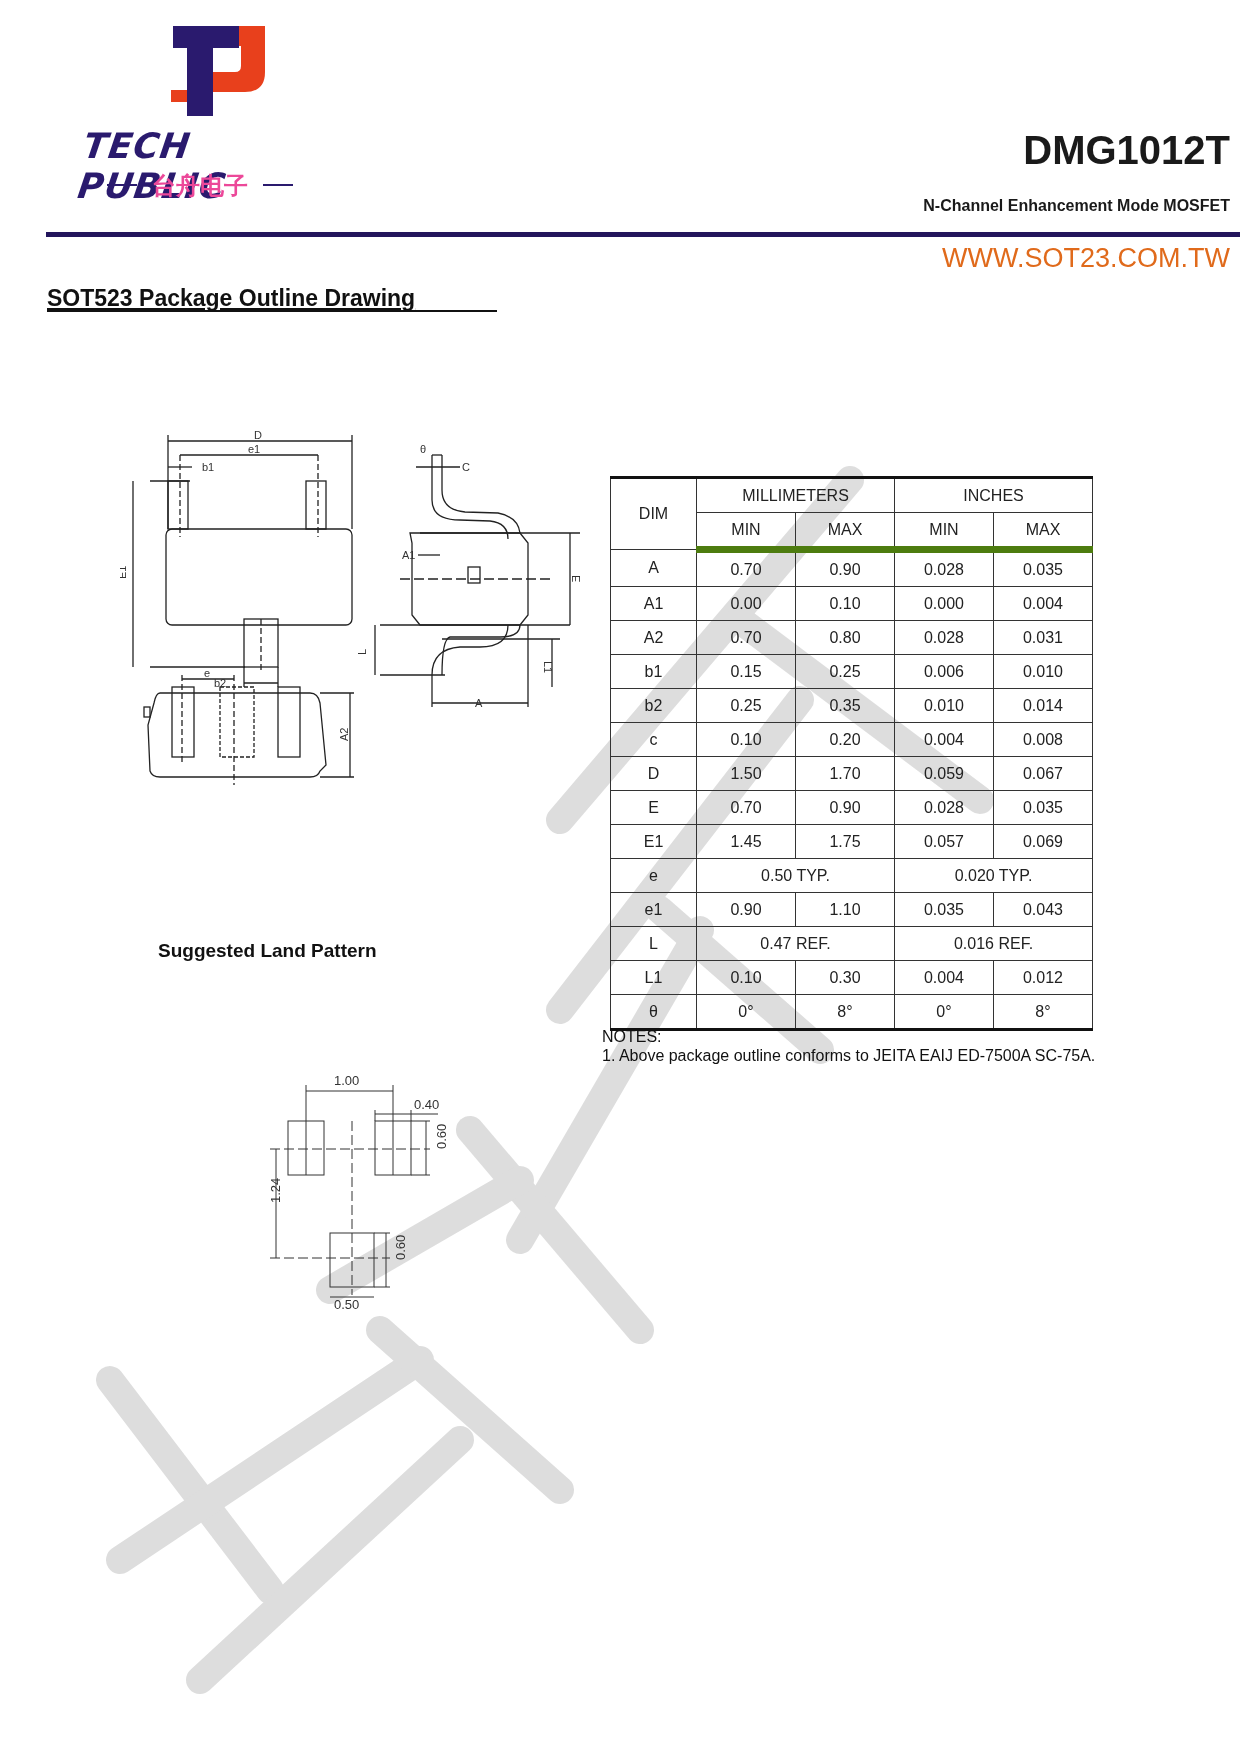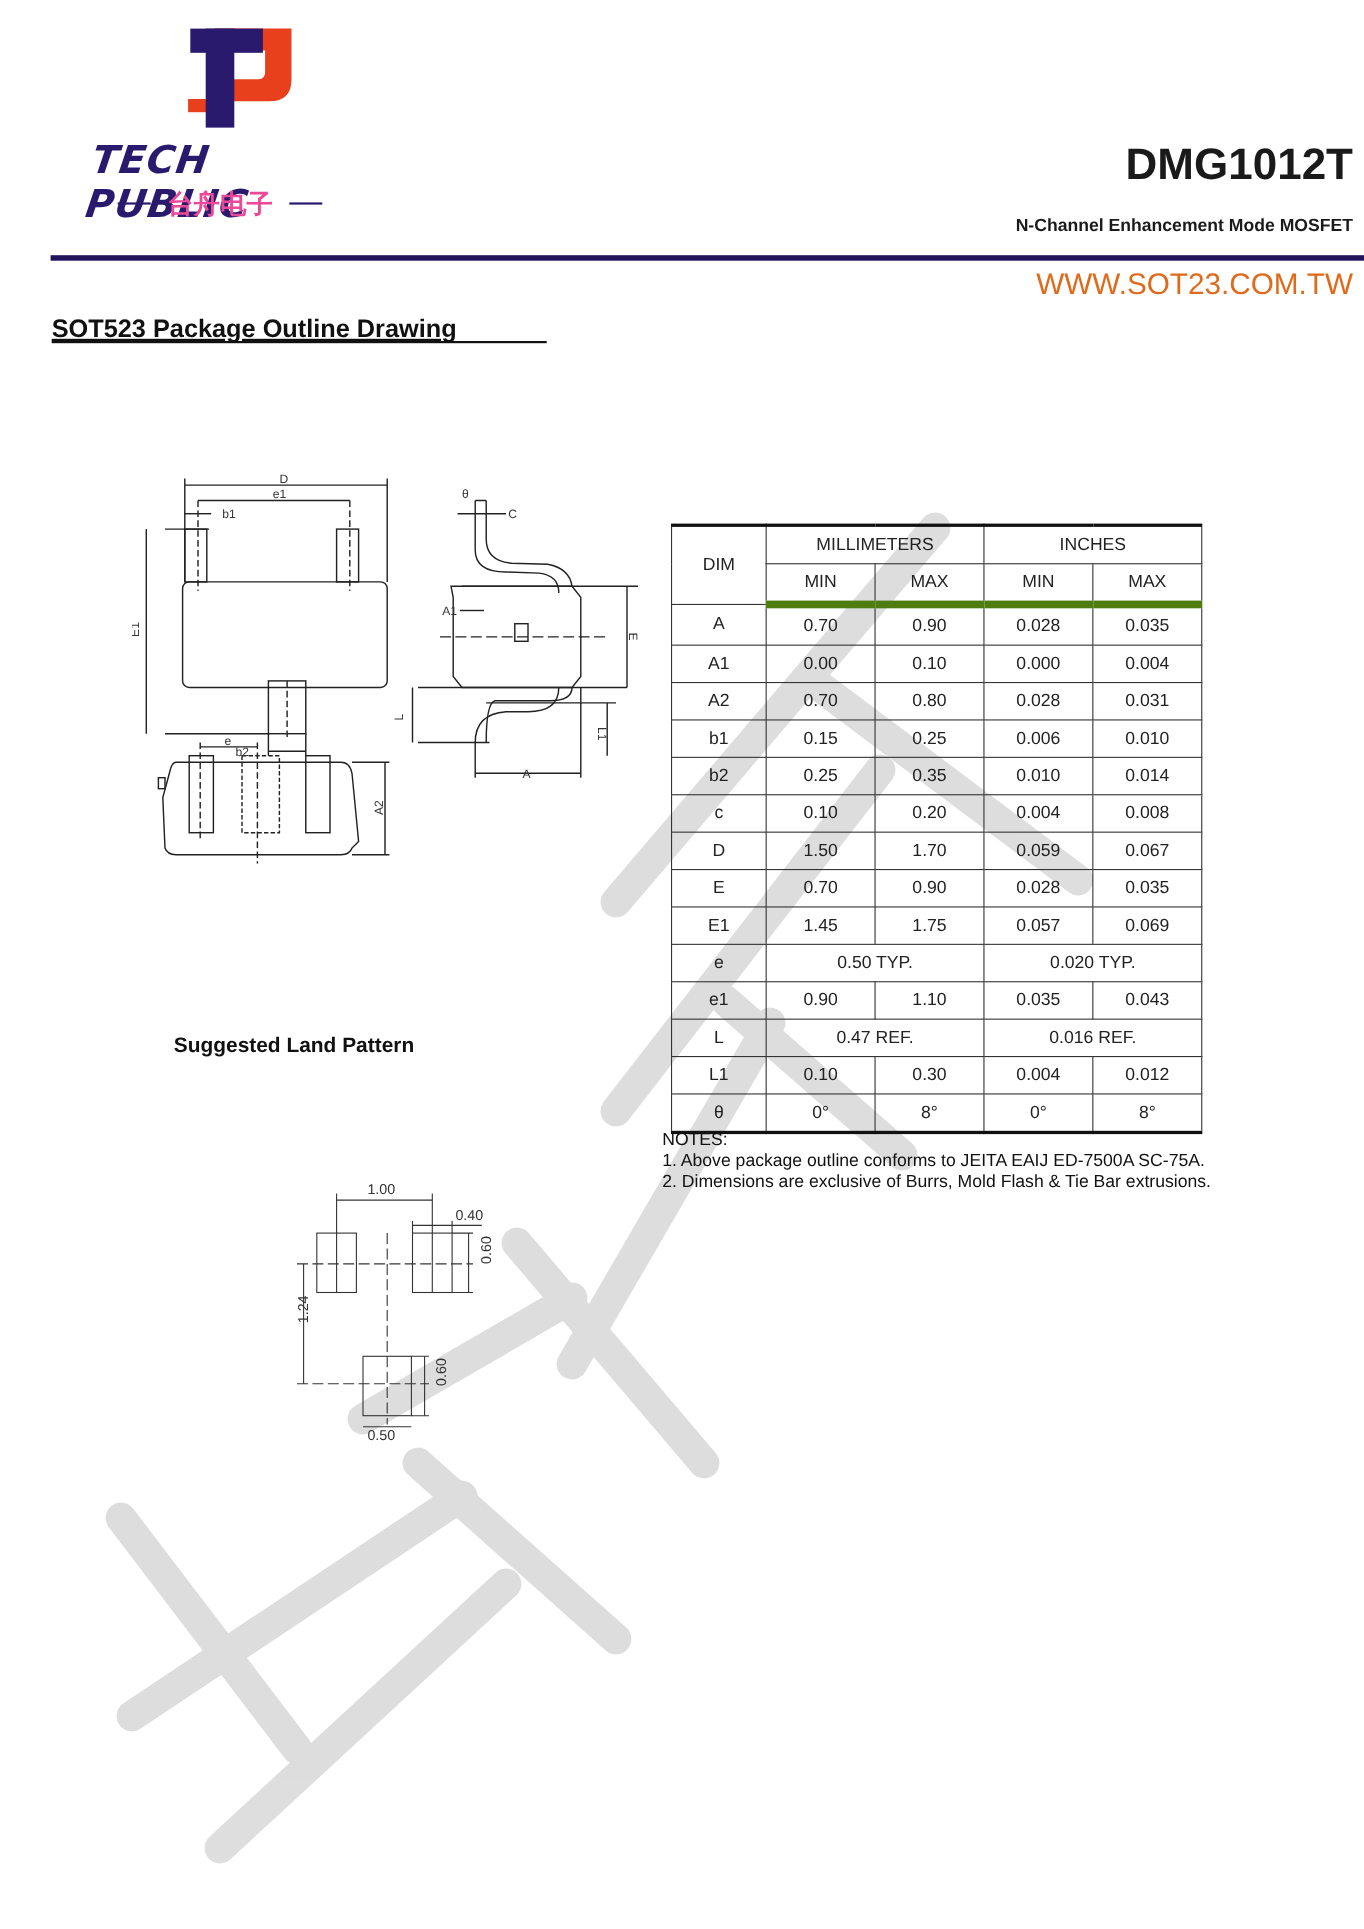--- a/index.html
+++ b/index.html
@@ -287,14 +287,13 @@
         <td>8°</td>
         <td>0°</td>
         <td>8°</td>
       </tr>
   </tbody>
 </table>
 
 <div class="abs notes">
   <div>NOTES:</div>
   <div>1. Above package outline conforms to JEITA EAIJ ED-7500A SC-75A.</div>
-  <div>2. Dimensions are exclusive of Burrs, Mold Flash &amp; Tie Bar extrusions.</div>
 </div>
 
 </body></html>

